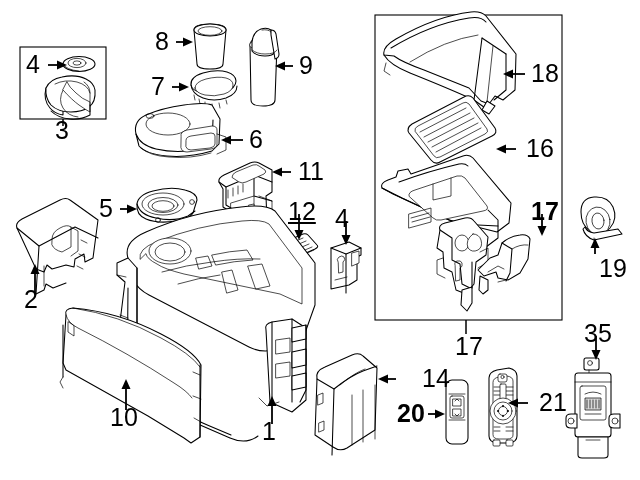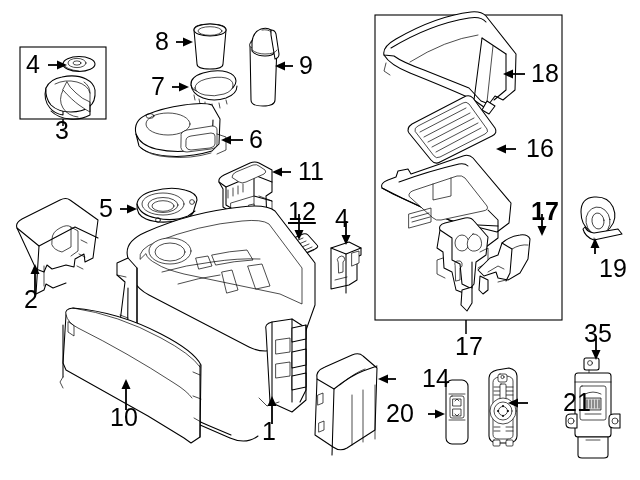--- a/index.html
+++ b/index.html
@@ -446,17 +446,17 @@
   <div class="callout-label" style="left:110px; top:405px;text-align:center;">10</div>
   <div class="callout-label" style="left:298px; top:159px;">11</div>
   <div class="callout-label" style="left:288px; top:199px;text-decoration:underline;">12</div>
   <div class="callout-label" style="left:335px; top:206px;">4</div>
   <div class="callout-label" style="left:422px; top:366px;">14</div>
   <div class="callout-label" style="left:455px; top:334px;">17</div>
   <div class="callout-label" style="left:526px; top:136px;">16</div>
   <div class="callout-label" style="left:531px; top:199px;font-weight:bold;">17</div>
   <div class="callout-label" style="left:531px; top:61px;">18</div>
   <div class="callout-label" style="left:599px; top:256px;">19</div>
-  <div class="callout-label" style="left:386px; top:401px;">20</div>
-  <div class="callout-label" style="left:563px; top:390px;text-align:right;">21</div>
+  <div class="callout-label" style="left:397px; top:401px;font-weight:bold;">20</div>
+  <div class="callout-label" style="left:539px; top:390px;text-align:right;">21</div>
   <div class="callout-label" style="left:584px; top:321px;">35</div>
 
 </div>
 
 </body></html>

